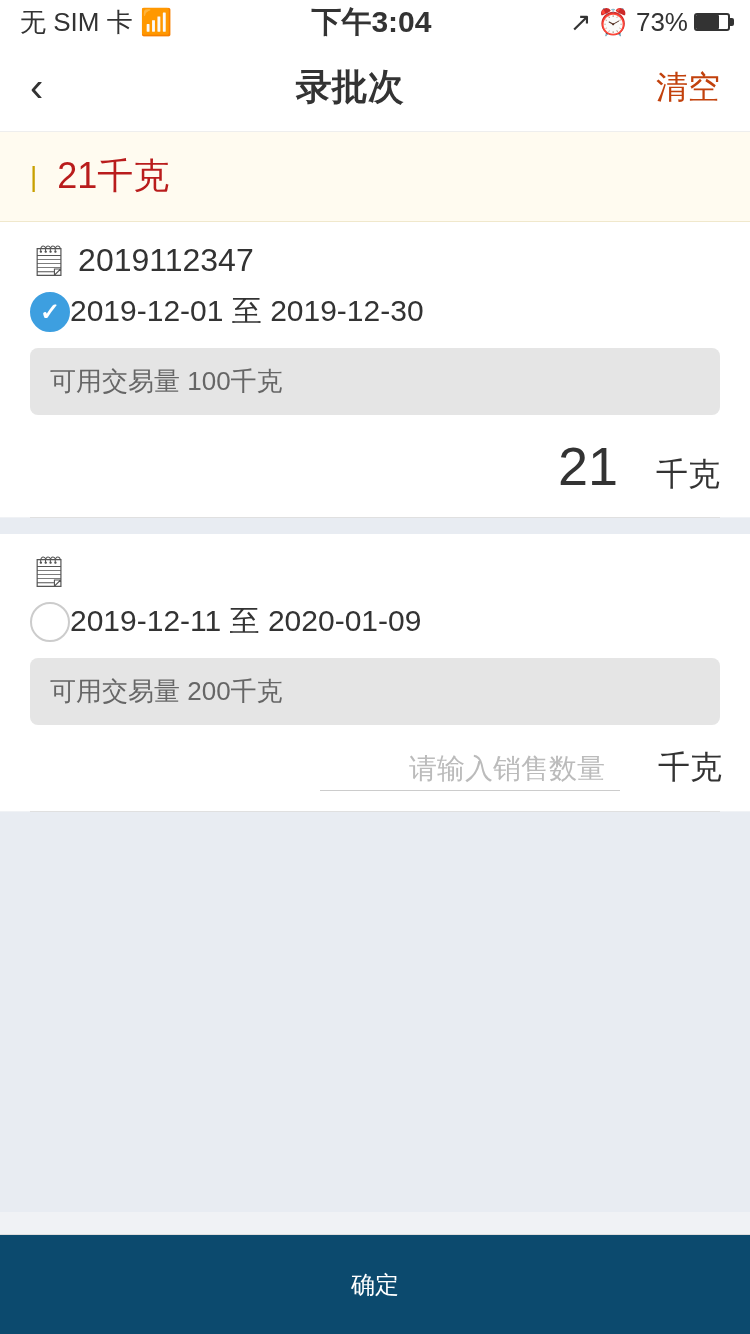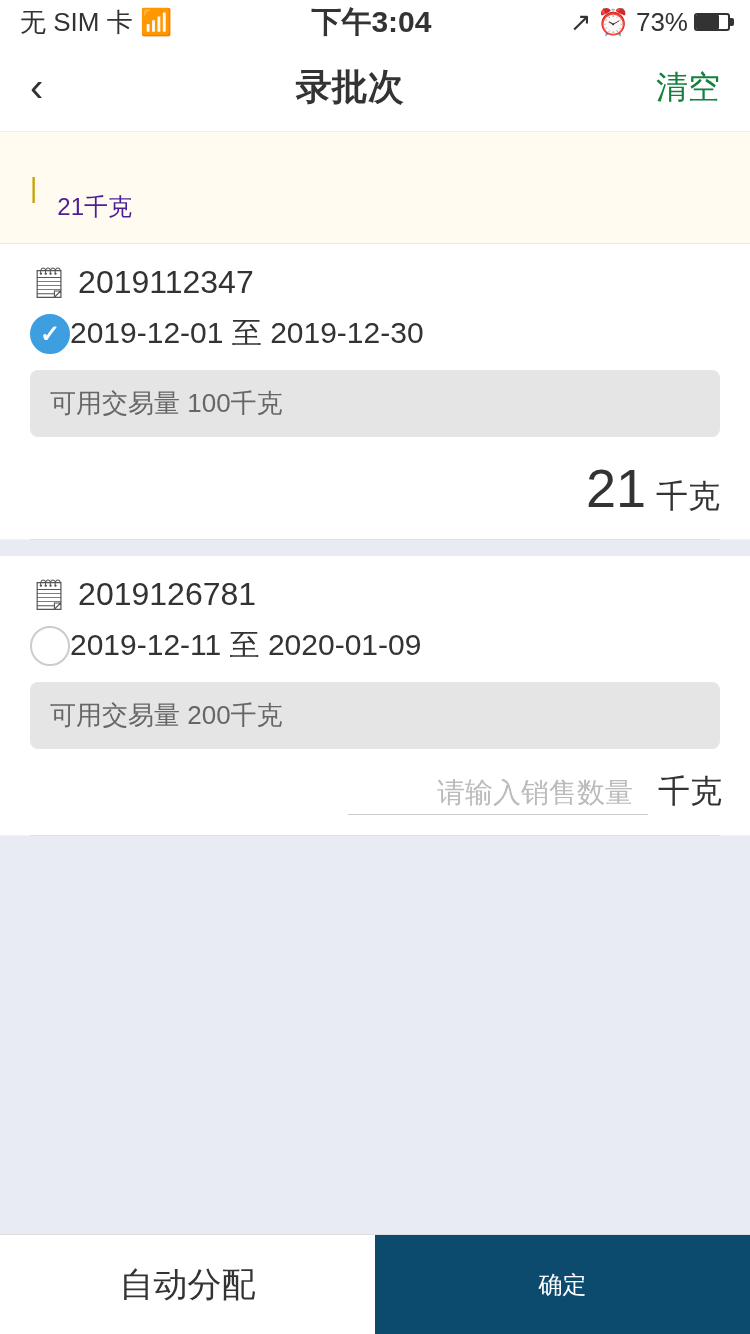--- a/index.html
+++ b/index.html
@@ -43,21 +43,21 @@
       color: #333;
       cursor: pointer;
     }
     .nav-title {
       font-size: 36px;
       font-weight: 600;
       color: #333;
     }
     .nav-action {
       font-size: 32px;
-      color: #15803d;
+      color: #c2410c;
       cursor: pointer;
     }
 
     
     .info-bar {
       background: #fffbf0;
       padding: 20px 30px;
       display: flex;
       align-items: center;
       gap: 20px;
@@ -65,23 +65,22 @@
     }
     .info-label {
       color: #c8a000;
       font-size: 28px;
     }
     .info-divider {
       color: #c8a000;
       font-size: 28px;
     }
     .info-value {
-      color: #4c1d95;
-      font-size: 24px;
-      margin-top: 39px;
+      color: #b91c1c;
+      font-size: 36px;
     }
 
     
     .batch-item {
       background: #fff;
       margin-bottom: 0;
     }
     .batch-item-inner {
       padding: 20px 30px 0 30px;
     }
@@ -147,20 +146,21 @@
       background: #fff;
     }
     .amount-number {
       font-size: 54px;
       color: #333;
       font-weight: 400;
     }
     .amount-unit {
       font-size: 32px;
       color: #333;
+      margin-left: 28px;
     }
     .amount-input-row {
       display: flex;
       justify-content: flex-end;
       align-items: baseline;
       padding: 20px 28px;
       gap: 10px;
       background: #fff;
     }
     .amount-input {
@@ -304,34 +304,32 @@
   </div>
 </div>
 
 <div class="separator"></div>
 <div class="section-divider"></div>
 
 <div class="batch-item">
   <div class="batch-item-inner">
     <div class="batch-id-row">
       <span class="batch-icon">🗒</span>
-      <span class="batch-id">2019126781</span>
     </div>
     <div class="batch-date-row">
       <div class="radio-circle"></div>
       <span class="batch-date">2019-12-11 至 2020-01-09</span>
     </div>
     <div class="avail-box">可用交易量 200千克</div>
   </div>
   <div class="amount-input-row">
     <input class="amount-input" type="number" placeholder="请输入销售数量" style="">
     <span class="amount-unit">千克</span>
   </div>
 </div>
 
 <div class="separator"></div>
 
 <div class="bottom-area"></div>
 
 <div class="bottom-btns">
-  <button class="btn-auto">自动分配</button>
   <button class="btn-confirm">确定</button>
 </div>
 
 </body></html>

